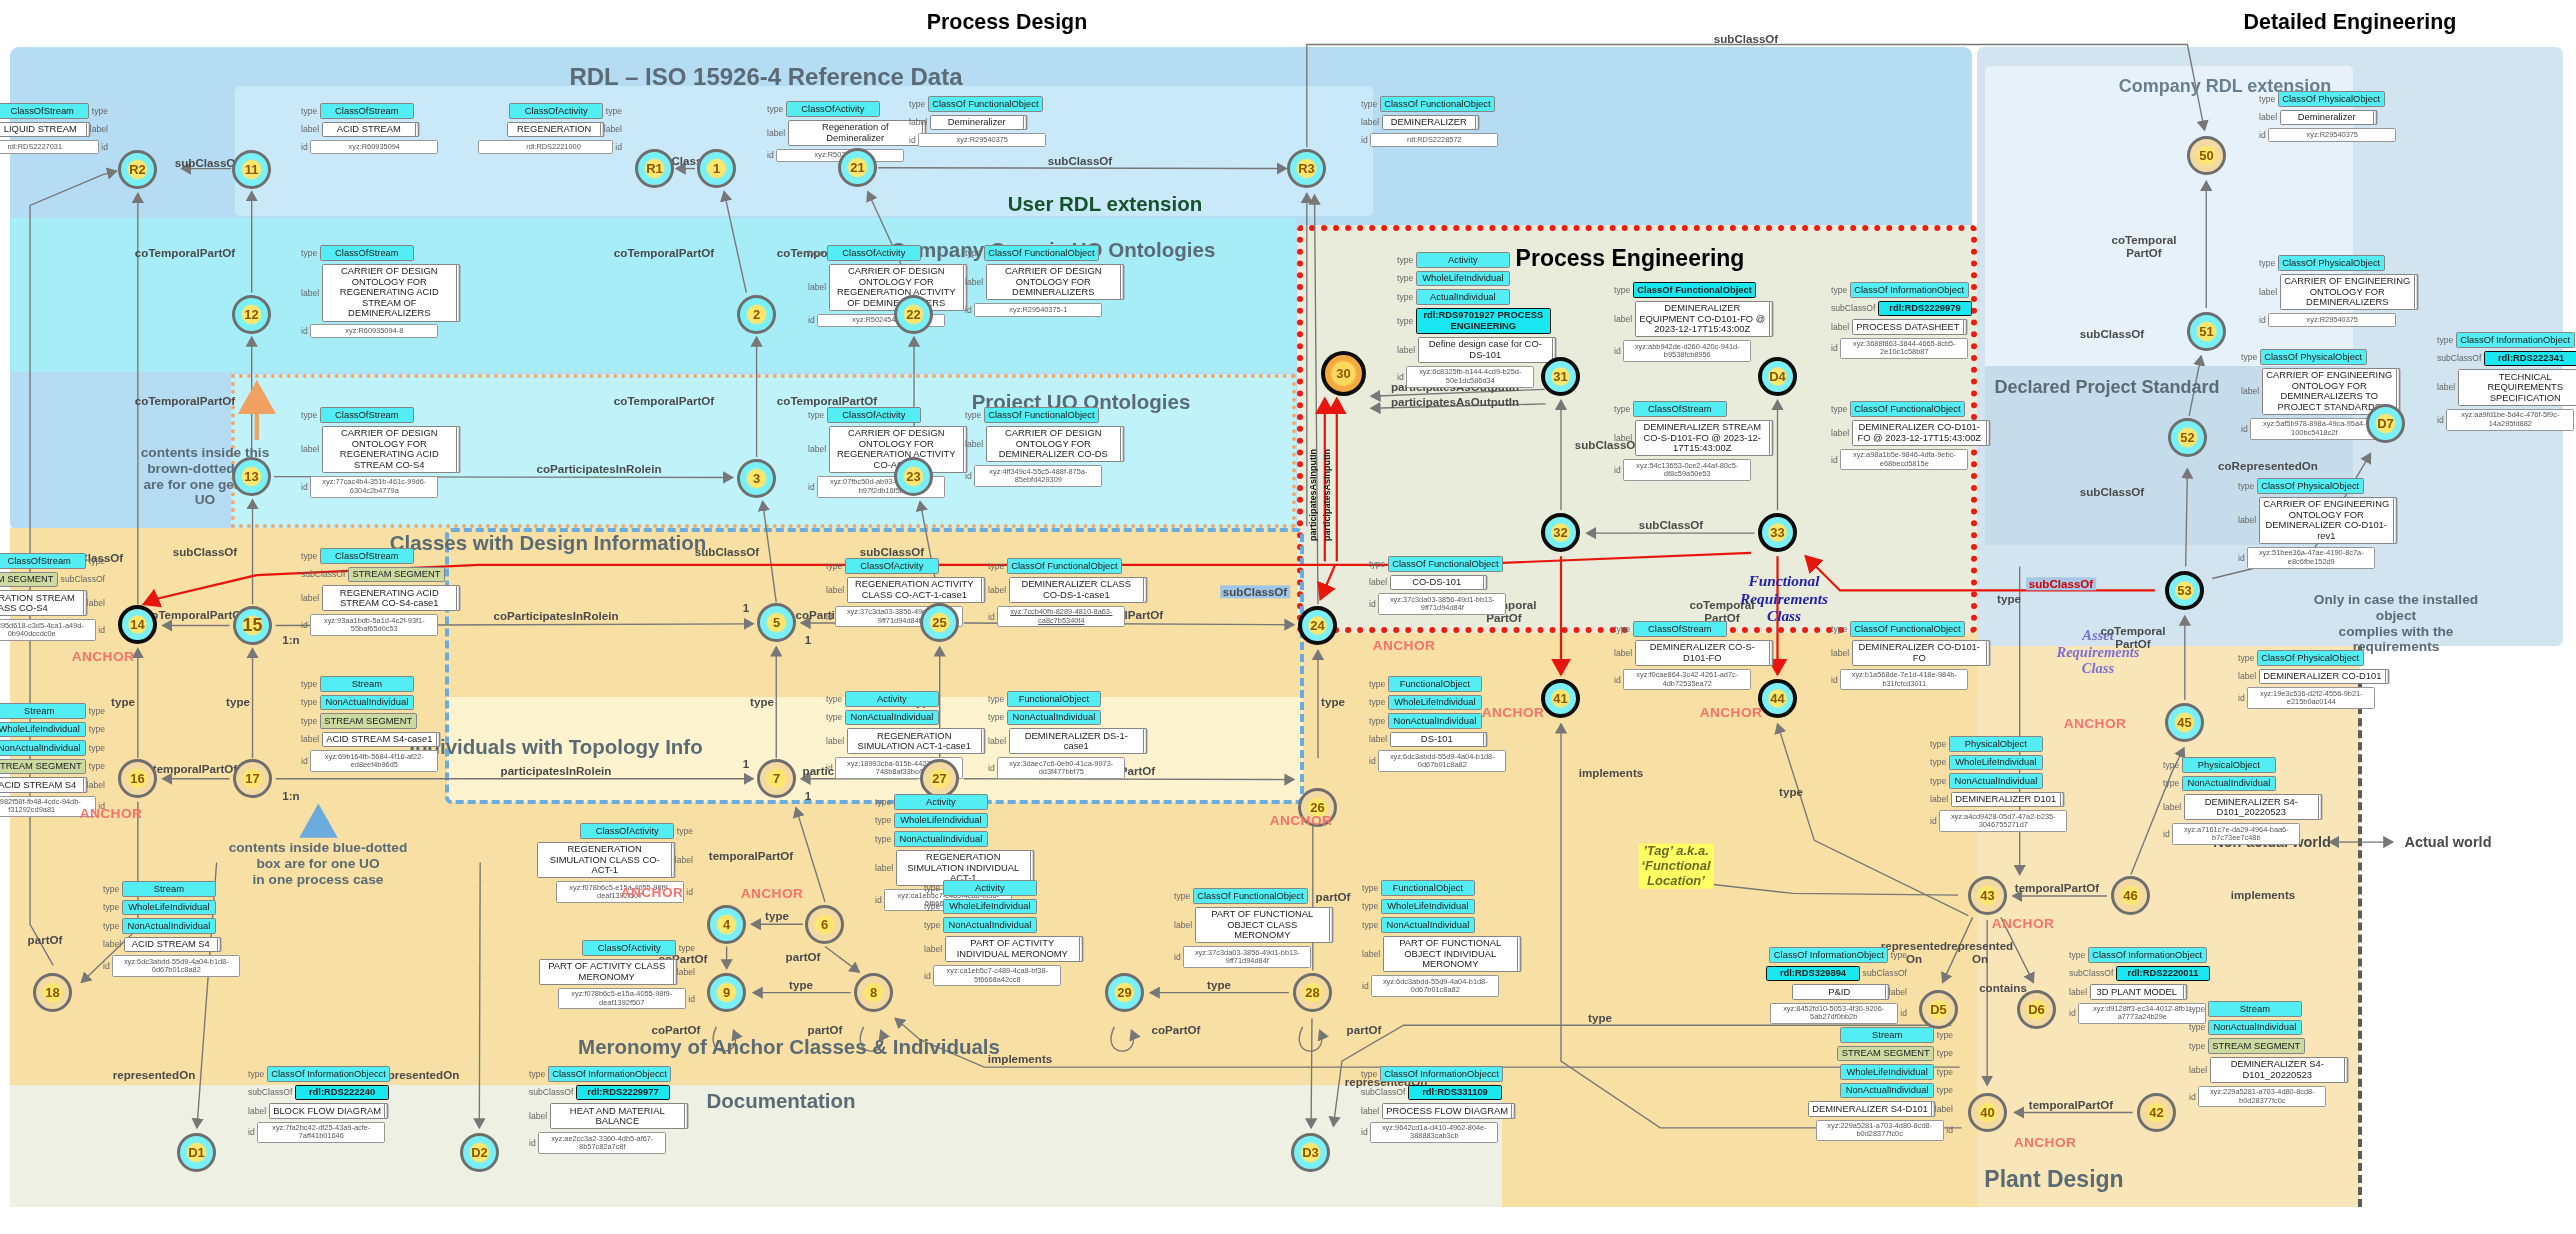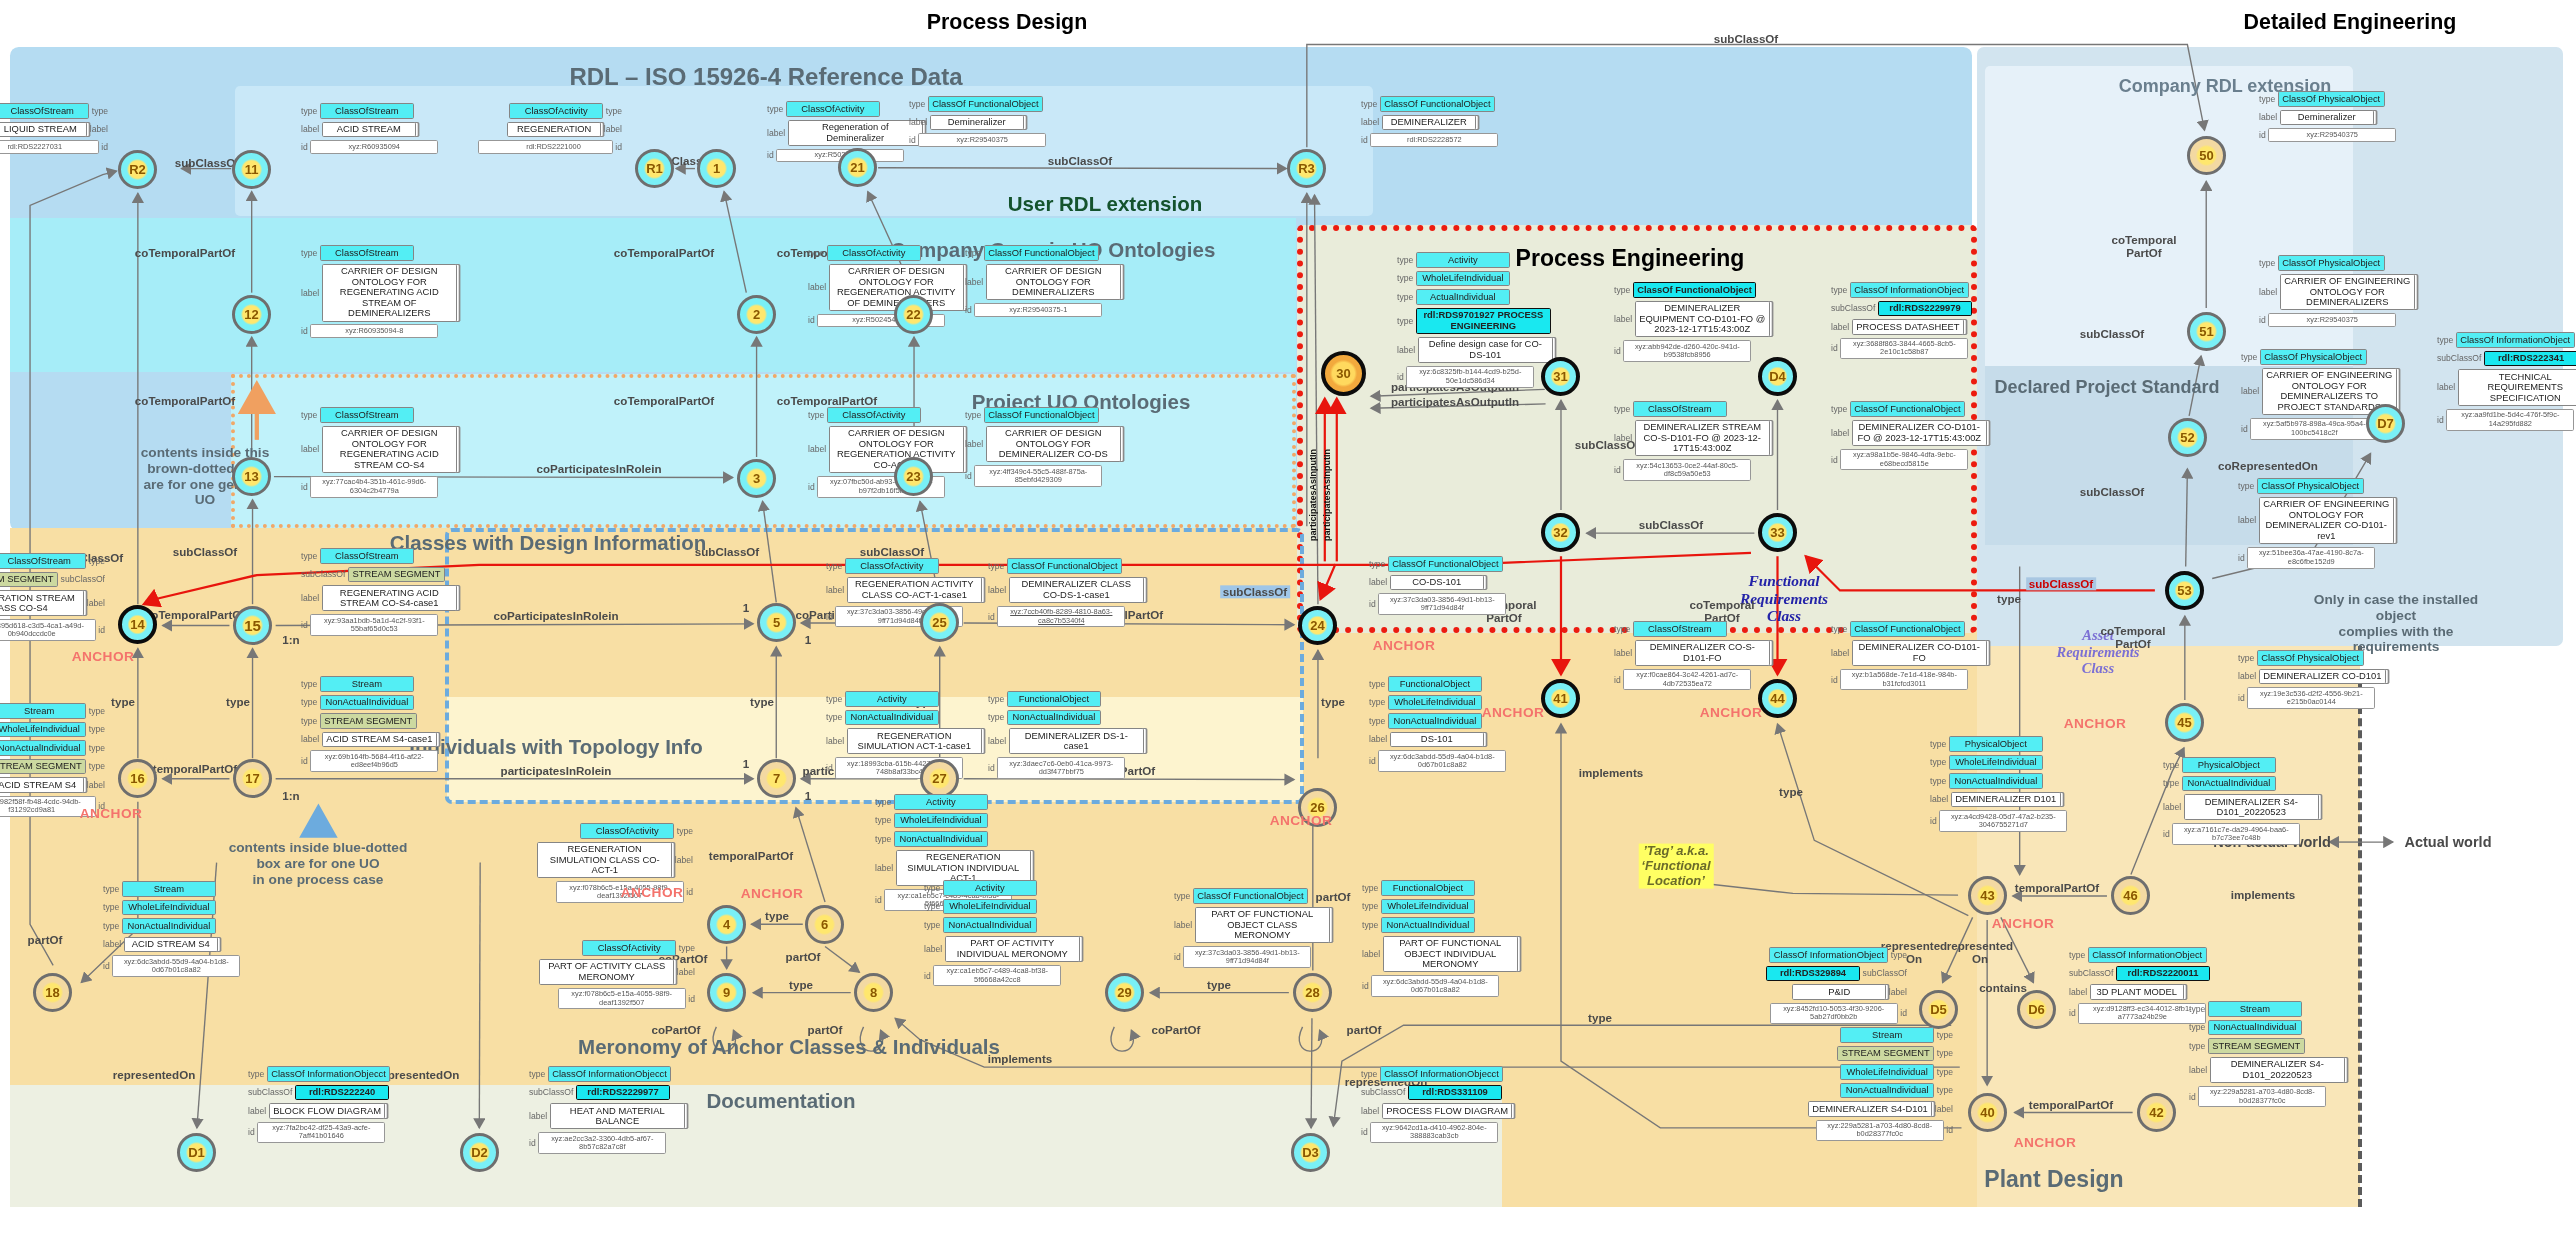--- a/index.html
+++ b/index.html
@@ -472,21 +472,21 @@
       <div class="row left">
         <div class="box w" style="max-width: 135px; min-width: 94px;">REGENERATION STREAM CLASS CO-S4</div>
         <span class="via">label</span>
       </div>
       <div class="row left">
         <div class="box i" style="max-width: 135px; width: 128px;">xyz:6895d618-c3d5-4ca1-a49d-0b940dccdc0e</div>
         <span class="via">id</span>
       </div>
     </div>
     <div class="anchor" style="left: 103px; top: 656px;">ANCHOR</div>
-    <div class="node ring-g fill-c" style="left: 233px; top: 606px; width: 39px; height: 39px; font-size: 15px;">
+    <div class="node ring-g fill-c" style="left: 233px; top: 606px; width: 39px; height: 39px; font-size: 18px;">
       <span>15</span>
     </div>
     <div class="stack" style="left: 301px; width: 180px; top: 548px;">
       <div class="row">
         <span class="via">type</span>
         <div class="box c" style="max-width: 135px; min-width: 94px;">ClassOfStream</div>
       </div>
       <div class="row">
         <span class="via">subClassOf</span>
         <div class="box g" style="max-width: 135px; min-width: 94px;">STREAM SEGMENT</div>

